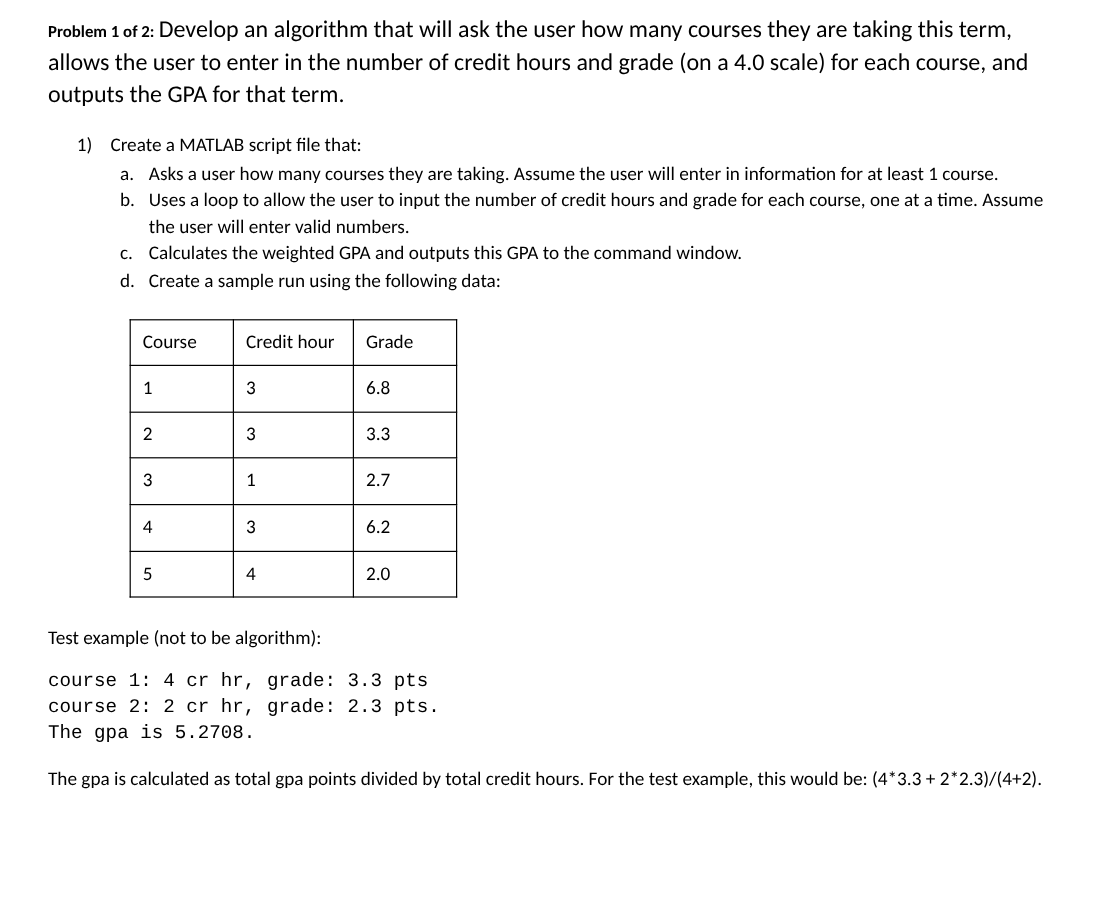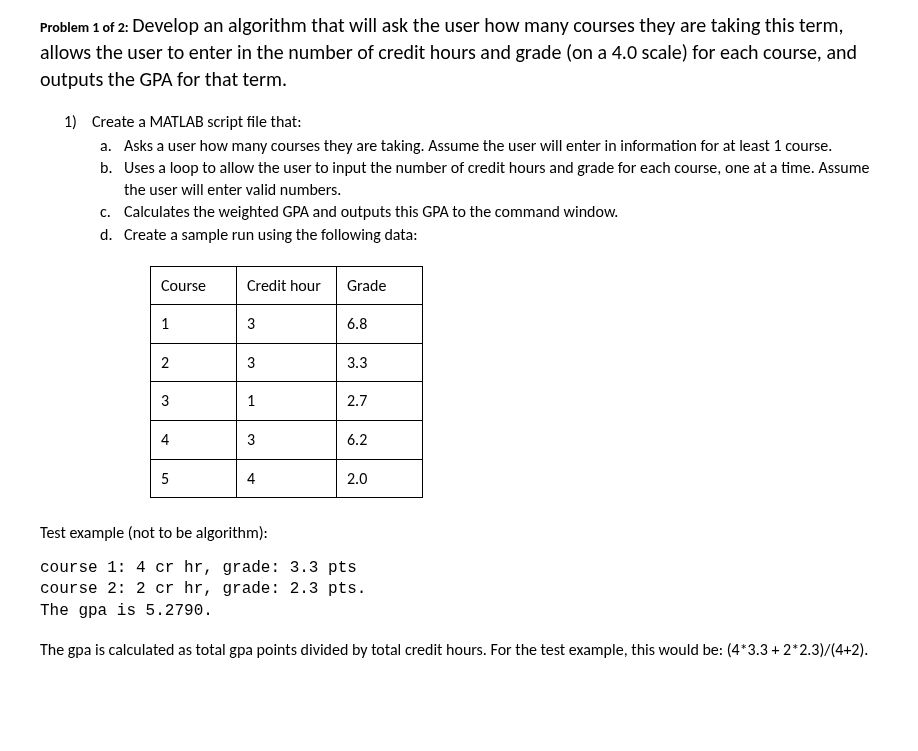--- a/index.html
+++ b/index.html
@@ -49,21 +49,21 @@
       padding-left: 24px;
       margin-bottom: 1px;
     }
     .sub-list > li .letter-marker {
       position: absolute;
       left: 0;
       top: 0;
     }
     .data-table {
       border-collapse: collapse;
-      margin-left: 110px;
+      margin-left: 68px;
       margin-top: 20px;
       margin-bottom: 24px;
     }
     .data-table td {
       border: 1px solid #000;
       padding: 8px 10px;
       min-width: 86px;
       font-size: 16px;
       text-align: left;
     }
@@ -149,16 +149,16 @@
     <td>2.0</td>
   </tr>
 </tbody>
   </table>
 
 <div class="test-section">
   <div>Test example (not to be algorithm):</div>
   <div class="test-lines">
     <div>course 1: 4 cr hr, grade: 3.3 pts</div>
     <div>course 2: 2 cr hr, grade: 2.3 pts.</div>
-    <div>The gpa is 5.2790.</div>
+    <div>The gpa is 5.2708.</div>
   </div>
   <div>The gpa is calculated as total gpa points divided by total credit hours.  For the test example, this would be: (4*3.3 + 2*2.3)/(4+2).</div>
 </div>
 
 </body></html>

